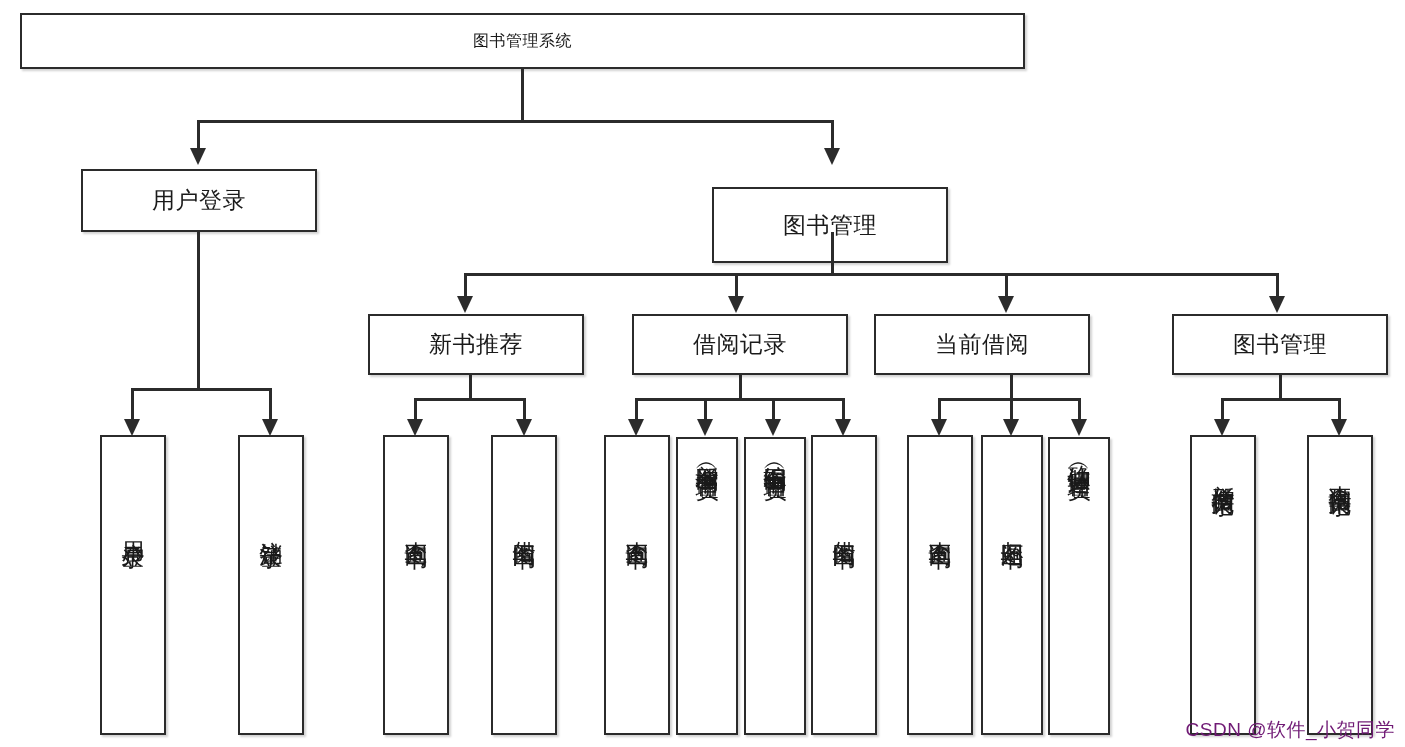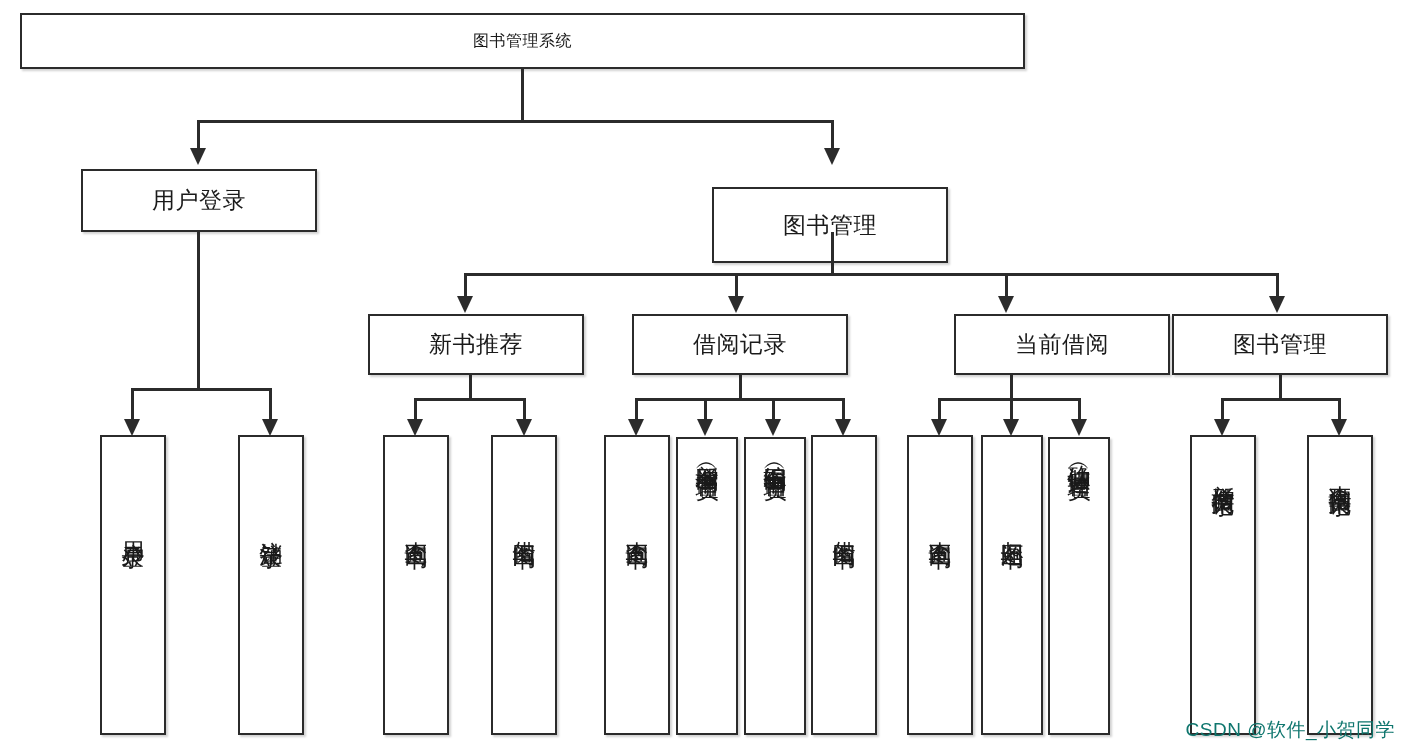--- a/index.html
+++ b/index.html
@@ -71,21 +71,21 @@
     height: 0;
     border-left: 8px solid transparent;
     border-right: 8px solid transparent;
     border-top: 17px solid #2b2b2b;
   }
   .watermark {
     position: absolute;
     right: 10px;
     bottom: 4px;
     font-size: 19px;
-    color: #0f766e;
+    color: #701a75;
     letter-spacing: 0.5px;
     white-space: nowrap;
     user-select: none;
   }
 </style>
 </head>
 <body>
 
 <div id="canvas">
 
@@ -126,21 +126,21 @@
   <div class="arrow" style="left:998px; top:296px;"></div>
   <div class="edge-v" style="left:1276px; top:273px; height:24px;"></div>
   <div class="arrow" style="left:1269px; top:296px;"></div>
 
   <div class="node h-node" style="left:362px; top:314px; width:216px; height:61px;margin-left:6px;">
     <span class="label">新书推荐</span>
   </div>
   <div class="node h-node" style="left:632px; top:314px; width:216px; height:61px;">
     <span class="label">借阅记录</span>
   </div>
-  <div class="node h-node" style="left:954px; top:314px; width:216px; height:61px;">
+  <div class="node h-node" style="left:874px; top:314px; width:216px; height:61px;">
     <span class="label">当前借阅</span>
   </div>
   <div class="node h-node" style="left:1172px; top:314px; width:216px; height:61px;">
     <span class="label">图书管理</span>
   </div>
 
   <div class="edge-v" style="left:469px; top:375px; height:24px;"></div>
   <div class="edge-h" style="left:414px; top:398px; width:111px;"></div>
   <div class="edge-v" style="left:414px; top:398px; height:22px;"></div>
   <div class="arrow" style="left:407px; top:419px;"></div>

